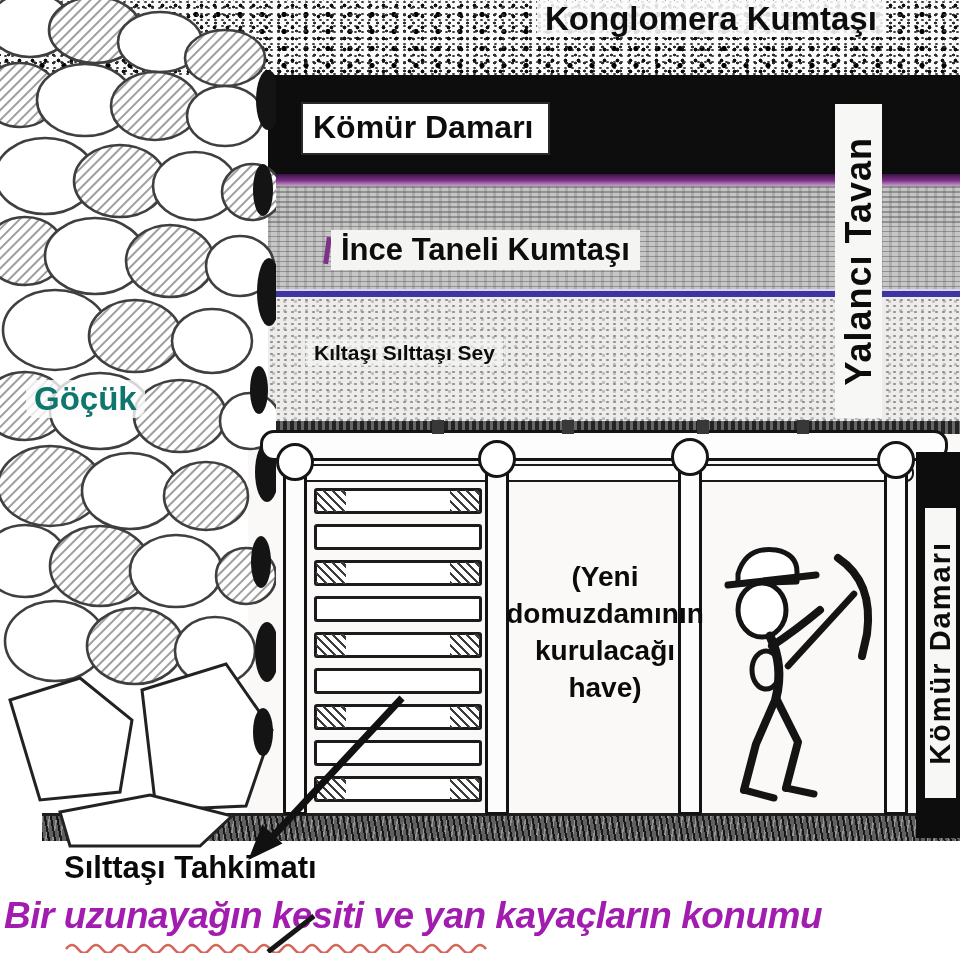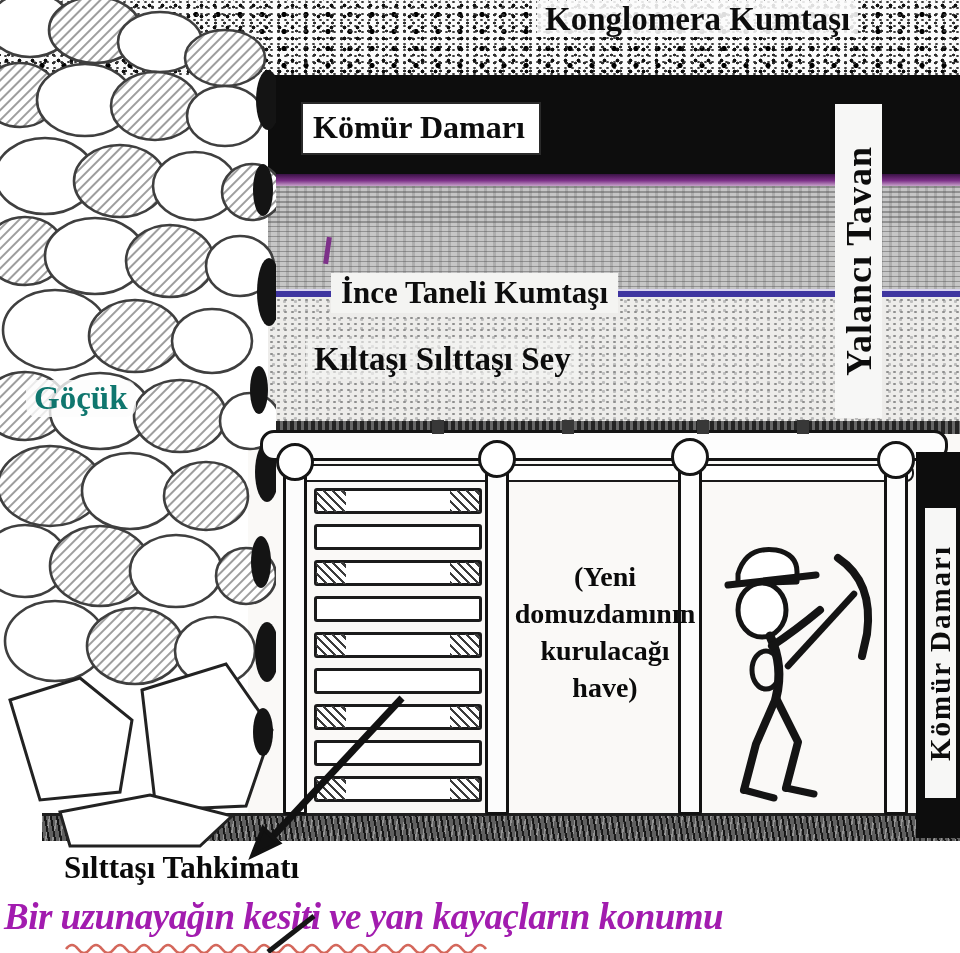--- a/index.html
+++ b/index.html
@@ -1,17 +1,17 @@
 <!DOCTYPE html>
 <html><head>
 <meta charset="utf-8">
 <style>
   html,body{margin:0;padding:0;background:#fff;}
   #stage{position:relative;width:960px;height:953px;background:#fff;overflow:hidden;
-         font-family:Liberation Serif, serif;color:#111;}
+         font-family:Liberation Sans, sans-serif;color:#111;}
   #stage *{box-sizing:border-box;}
   .abs{position:absolute;}
 
   
   .stipple{background-color:#fbfbfb;background-image:
      radial-gradient(circle,#101010 1.7px,transparent 2.2px),
      radial-gradient(circle,#2d2d2d 1.2px,transparent 1.7px),
      radial-gradient(circle,#000 2.3px,transparent 2.9px),
      radial-gradient(circle,#3c3c3c 1px,transparent 1.4px);
      background-size:13px 11px,9px 8px,22px 17px,7px 6px;
@@ -27,21 +27,21 @@
      repeating-linear-gradient(90deg,rgba(0,0,0,.55) 0 4px,rgba(255,255,255,.14) 4px 7px);}
   .floorband{background:#606060;border-top:3px solid #1f1f1f;background-image:
      repeating-linear-gradient(80deg,rgba(8,8,8,.85) 0 2px,transparent 2px 6px),
      repeating-linear-gradient(100deg,rgba(245,245,245,.35) 0 1.5px,transparent 1.5px 7px);}
 
   
   .lbl{font-weight:600;color:#0d0d0d;white-space:nowrap;line-height:1.1;}
   .lbl-konglomera{font-size:33px;background:rgba(252,252,252,.88);padding:0 8px;}
   .lbl-komur-box{font-size:32px;background:#fff;border:2px solid #2a2a2a;padding:6px 14px 8px 10px;}
   .lbl-ince{font-size:31px;background:#f4f4f2;padding:3px 10px;}
-  .lbl-kilt{font-size:33px;background:rgba(245,245,243,.62);padding:2px 8px;}
+  .lbl-kilt{font-size:21px;background:rgba(245,245,243,.62);padding:2px 8px;}
   .lbl-gocuk{font-size:33px;font-weight:600;color:#0f766e;background:rgba(252,252,252,.8);
              padding:0 8px;border-radius:10px;}
   .vstrip{background:#f7f7f6;display:flex;align-items:center;justify-content:center;}
   .vlabel{writing-mode:vertical-rl;transform:rotate(180deg);font-weight:700;white-space:nowrap;}
   .vlabel-yalanci{font-size:36px;letter-spacing:1px;color:#0c0c0c;}
   .vlabel-komur{font-size:29px;letter-spacing:2px;color:#0c0c0c;}
   .note{font-size:28px;font-weight:700;line-height:37px;text-align:center;color:#0b0b0b;}
   .lbl-domuzdami{font-size:31px;font-weight:700;color:#0a0a0a;}
   .caption{font-size:37px;font-style:italic;font-weight:600;letter-spacing:-.5px;color:#a21caf;white-space:nowrap;}
 
@@ -75,21 +75,21 @@
 
   <div class="abs grayband" style="left:268px;top:186px;width:692px;height:103px;"></div>
 
   <div class="abs" style="left:268px;top:289px;width:692px;height:8px;background:linear-gradient(180deg,#d9d5ee 0 2px,#3f35a0 2px);"></div>
 
   <div class="abs kiltband" style="left:268px;top:297px;width:692px;height:124px;"></div>
 
   <div class="abs lbl lbl-komur-box" style="left:301px;top:102px;">Kömür Damarı</div>
 
   <div class="abs purple-tick" style="left:325px;top:237px;width:5px;height:27px;"></div>
-  <div class="abs lbl lbl-ince" style="left:331px;top:230px;margin-top:43px;">İnce Taneli Kumtaşı</div>
+  <div class="abs lbl lbl-ince" style="left:331px;top:230px;">İnce Taneli Kumtaşı</div>
 
   <div class="abs lbl lbl-kilt" style="left:306px;top:339px;">Kıltaşı Sılttaşı Sey</div>
 
   <div class="abs vstrip" style="left:835px;top:104px;width:47px;height:314px;">
     <span class="vlabel vlabel-yalanci">Yalancı Tavan</span>
   </div>
 
   <div class="abs roofline" style="left:248px;top:421px;width:712px;height:13px;"></div>
   <div class="abs" style="left:248px;top:434px;width:712px;height:379px;background:#faf9f7;"></div>
   <div class="abs floorband" style="left:42px;top:813px;width:918px;height:28px;"></div>

